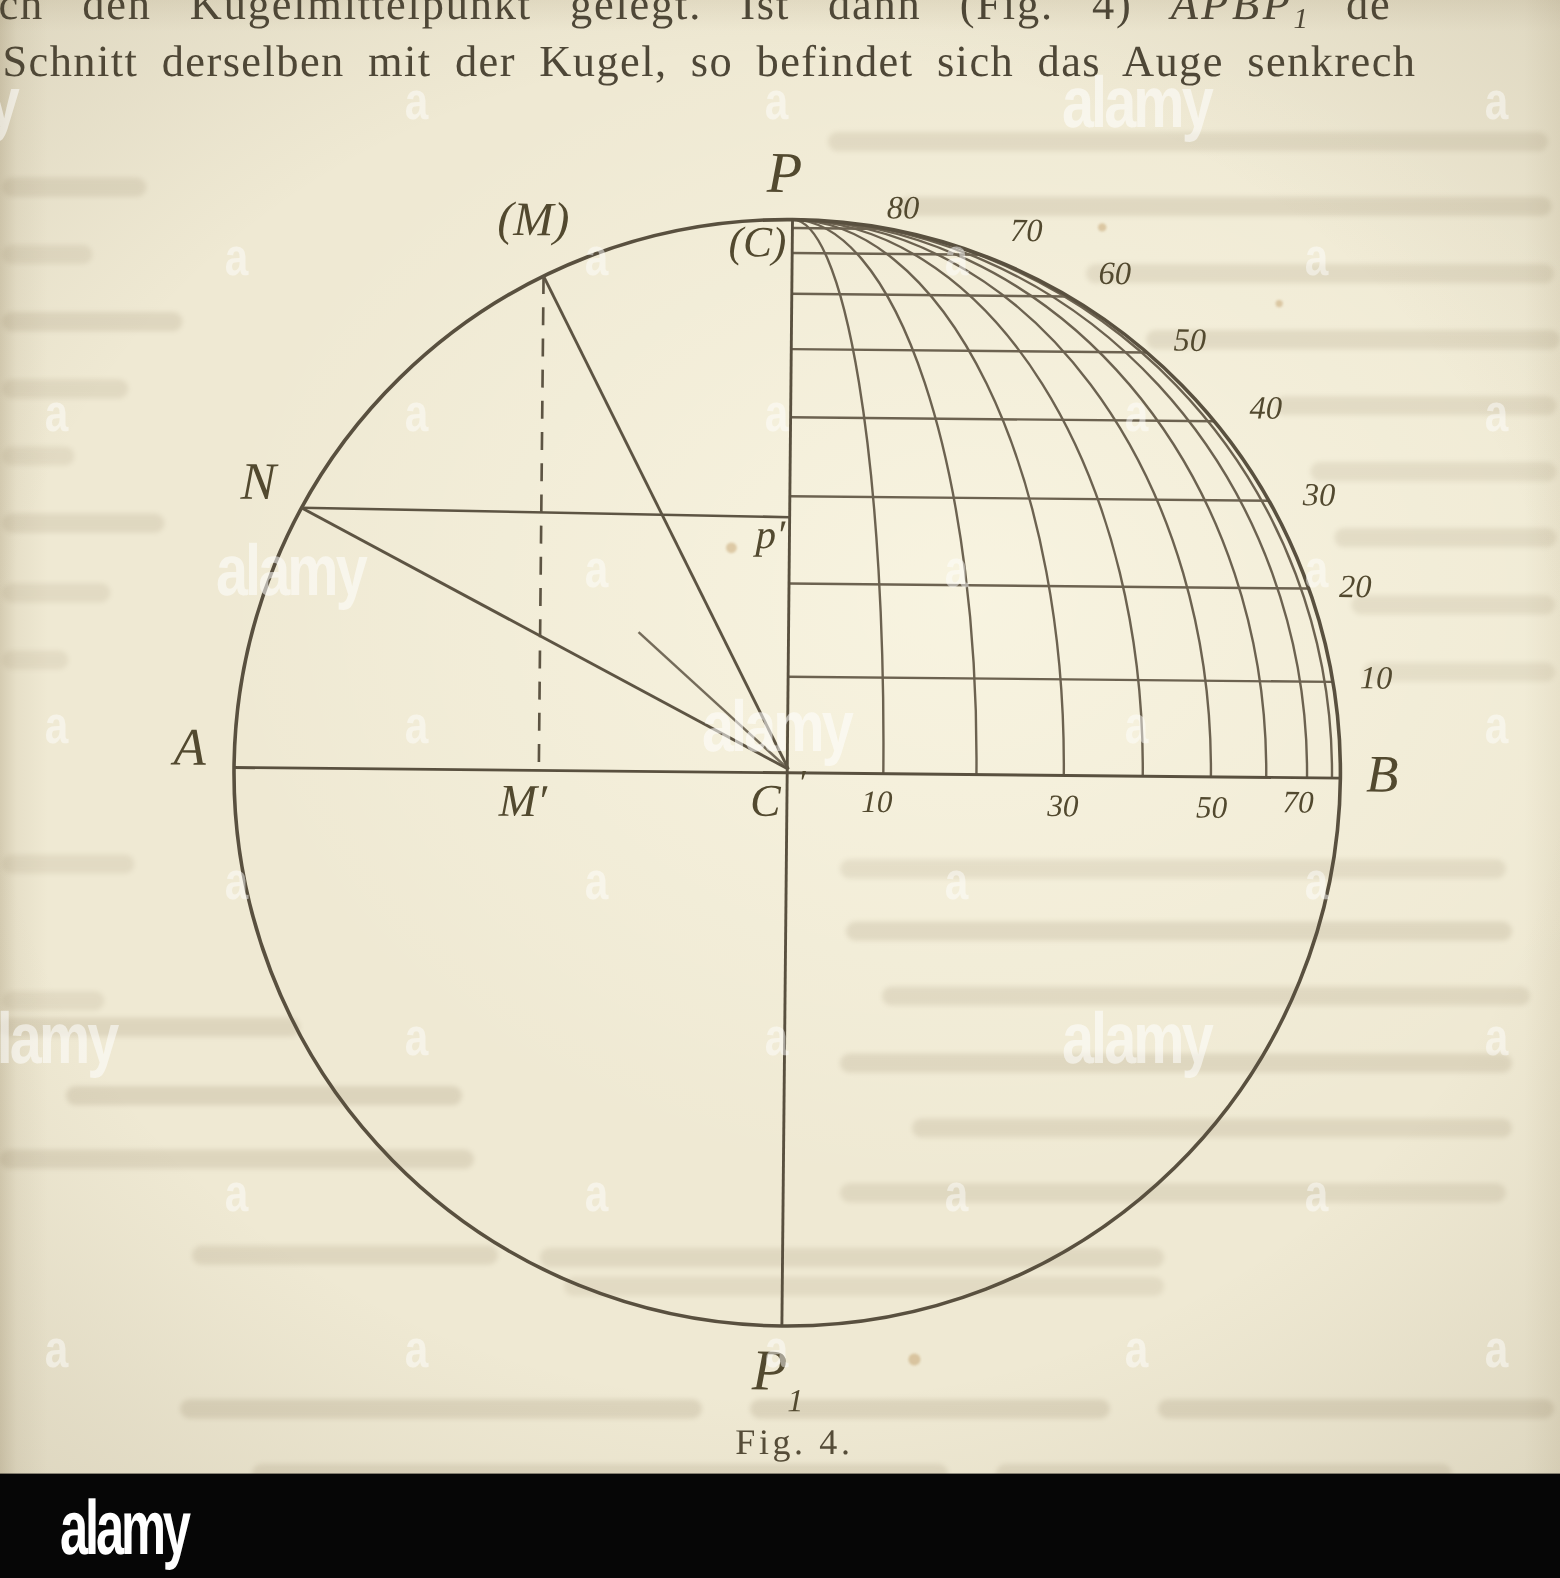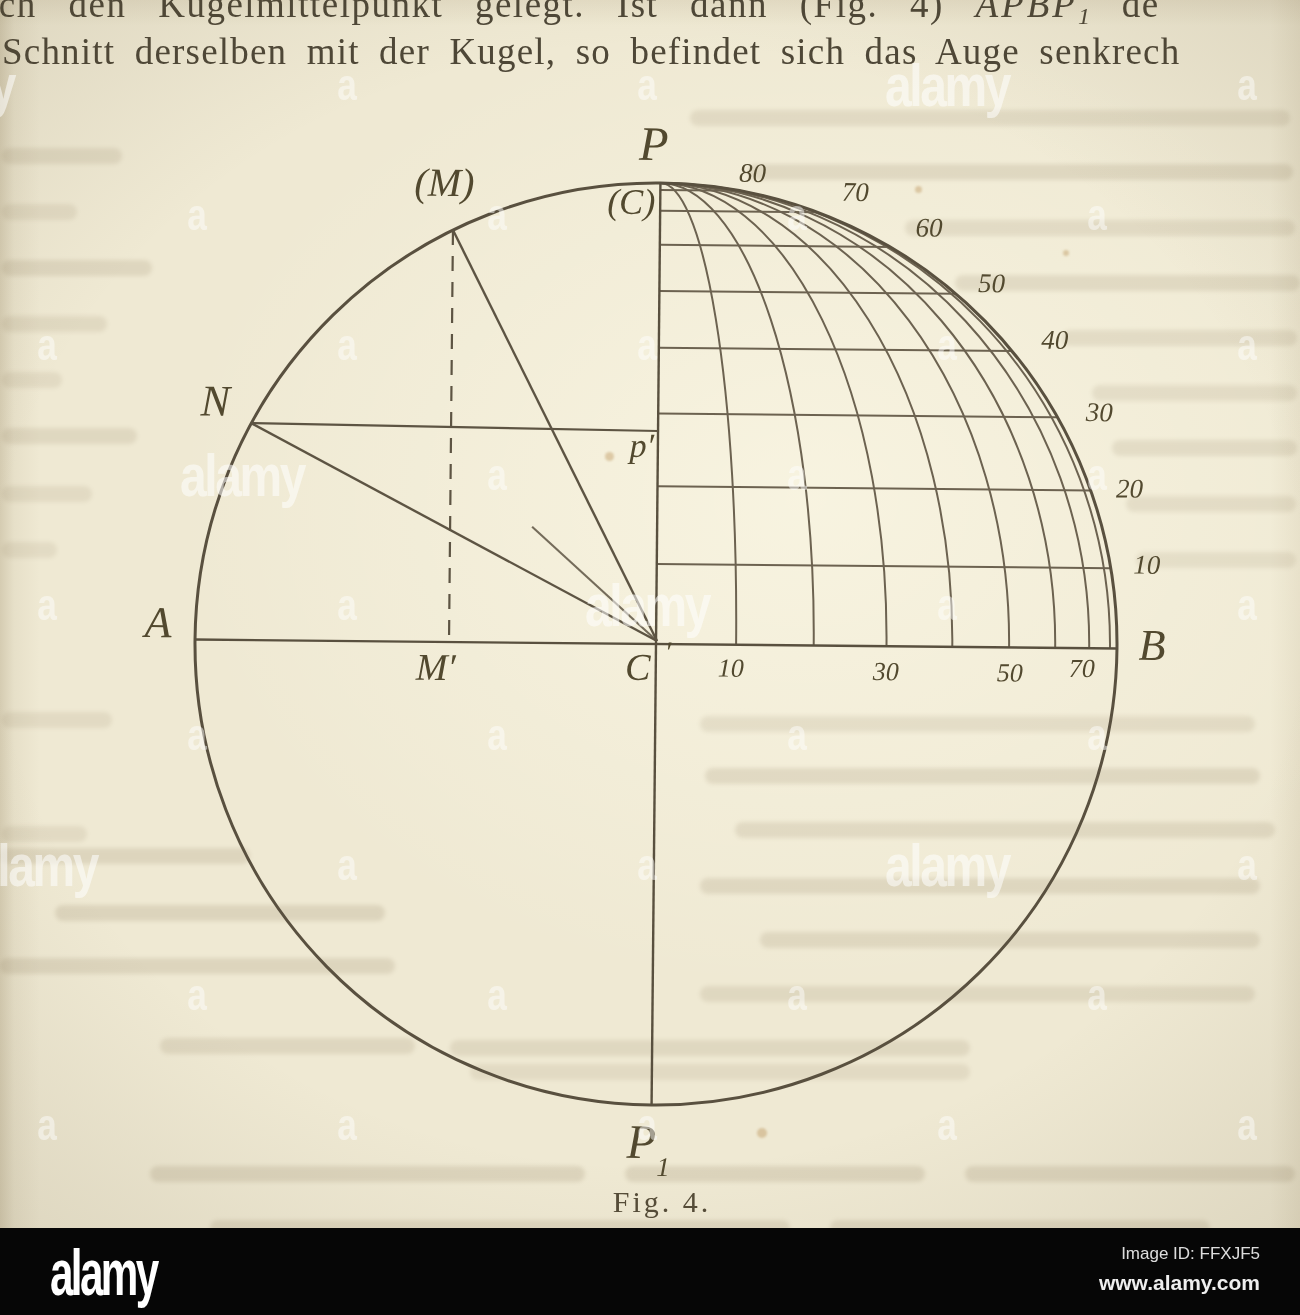--- a/index.html
+++ b/index.html
@@ -219,17 +219,13 @@
     <div class="wm wm-a" style="left: 1097px; top: 995px;">a</div>
     <div class="wm wm-a" style="left: 47px; top: 1125px;">a</div>
     <div class="wm wm-a" style="left: 347px; top: 1125px;">a</div>
     <div class="wm wm-a" style="left: 647px; top: 1125px;">a</div>
     <div class="wm wm-a" style="left: 947px; top: 1125px;">a</div>
     <div class="wm wm-a" style="left: 1247px; top: 1125px;">a</div>
   </div>
 
 <div class="footer">
   <div class="footer-logo">alamy</div>
-  <div class="footer-right">
-    <div class="footer-id">Image ID: FFXJF5</div>
-    <div class="footer-url">www.alamy.com</div>
-  </div>
 </div>
 
 </body></html>

